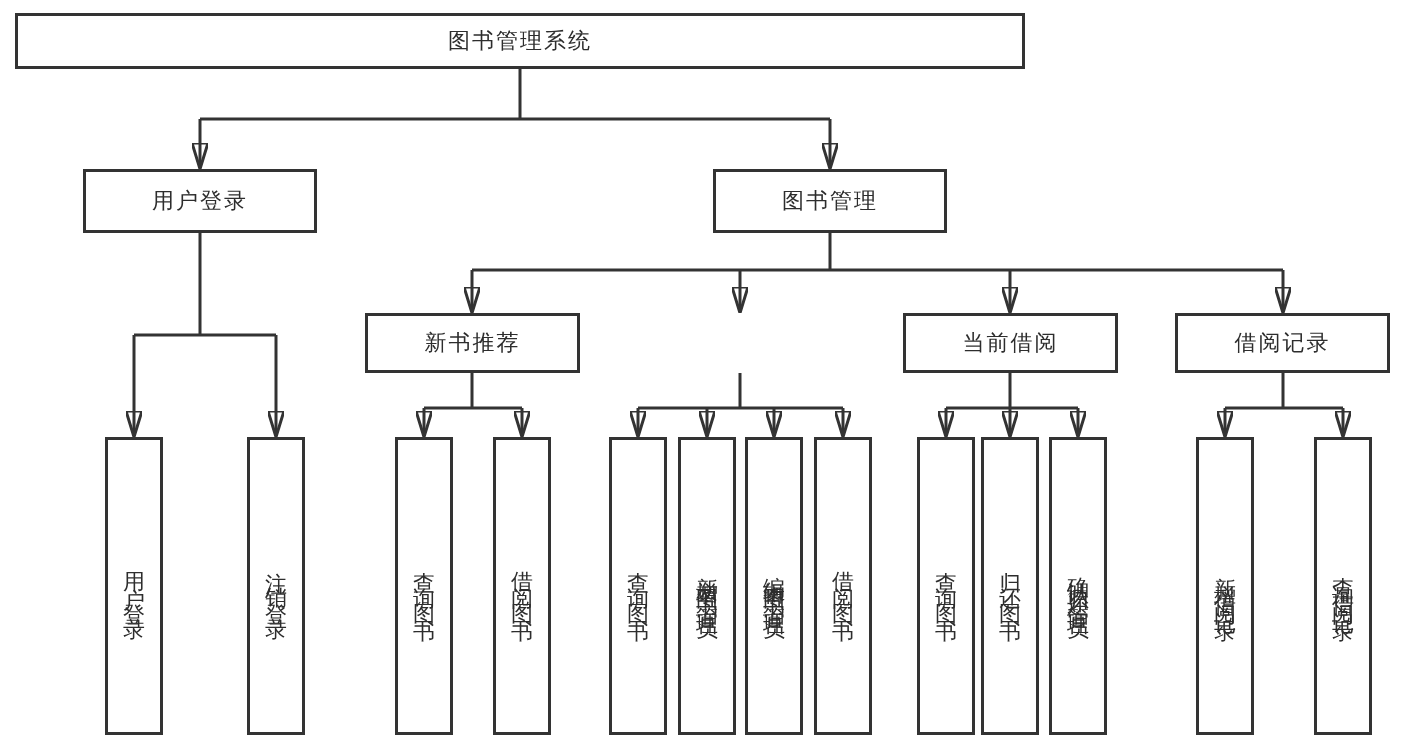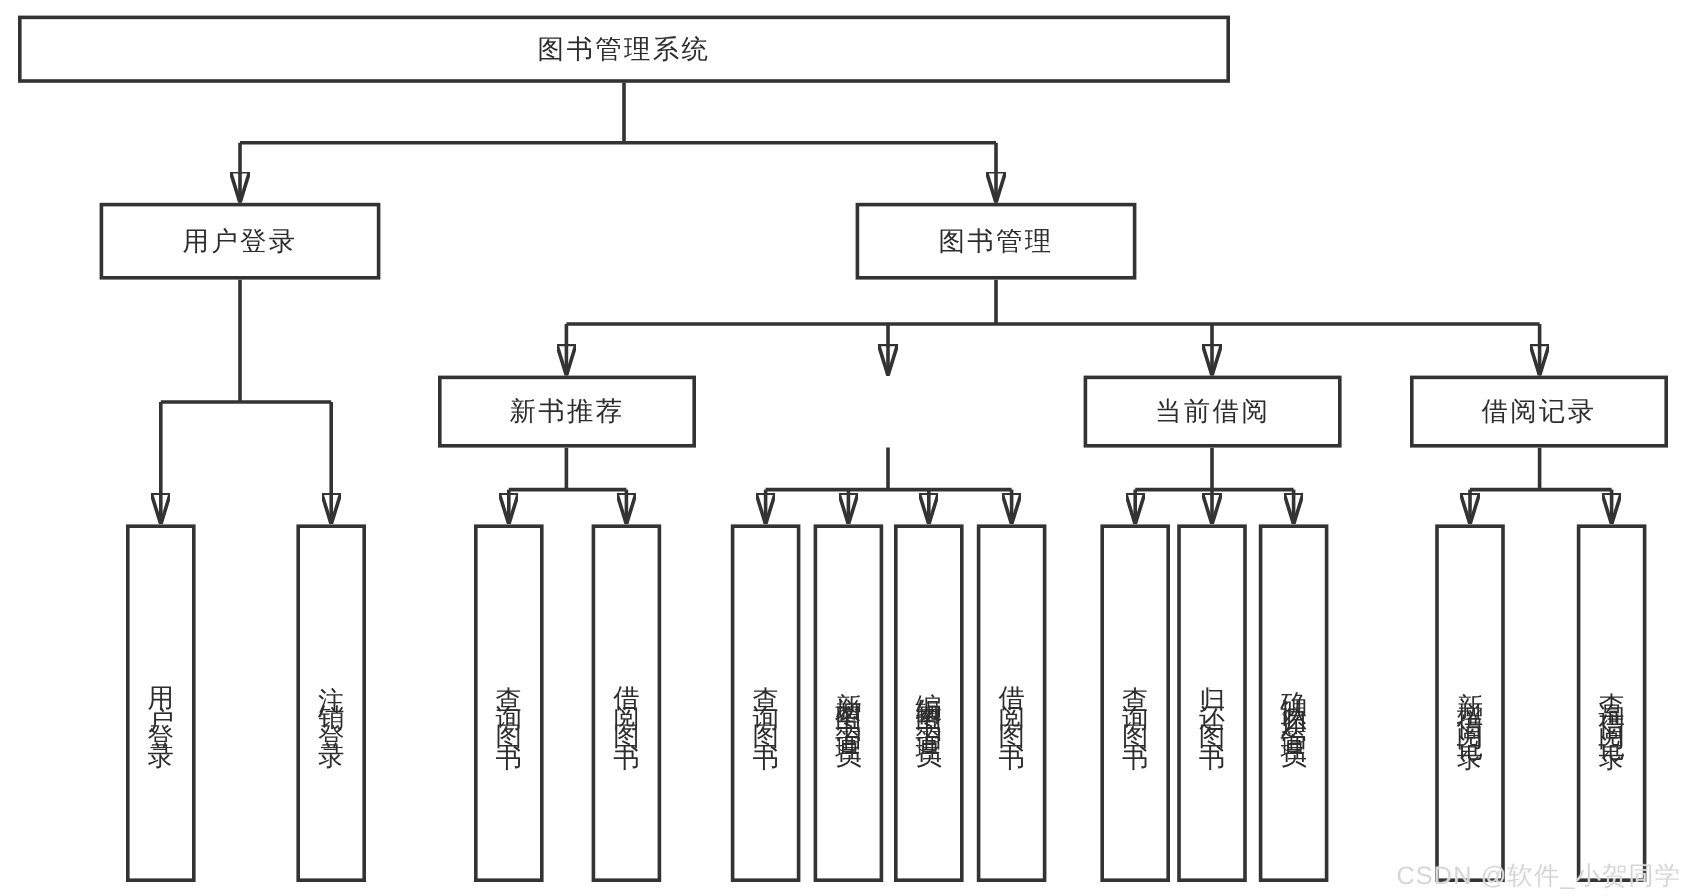--- a/index.html
+++ b/index.html
@@ -157,14 +157,13 @@
   <div class="box v f11">
     <span class="vt ls-c">确认归还（管理员）</span>
   </div>
   <div class="box v f12">
     <span class="vt ls-b">新增借阅记录</span>
   </div>
   <div class="box v f13">
     <span class="vt ls-b">查询借阅记录</span>
   </div>
 
-  <div class="watermark">CSDN @软件_小贺同学</div>
 </div>
 
 </body></html>

